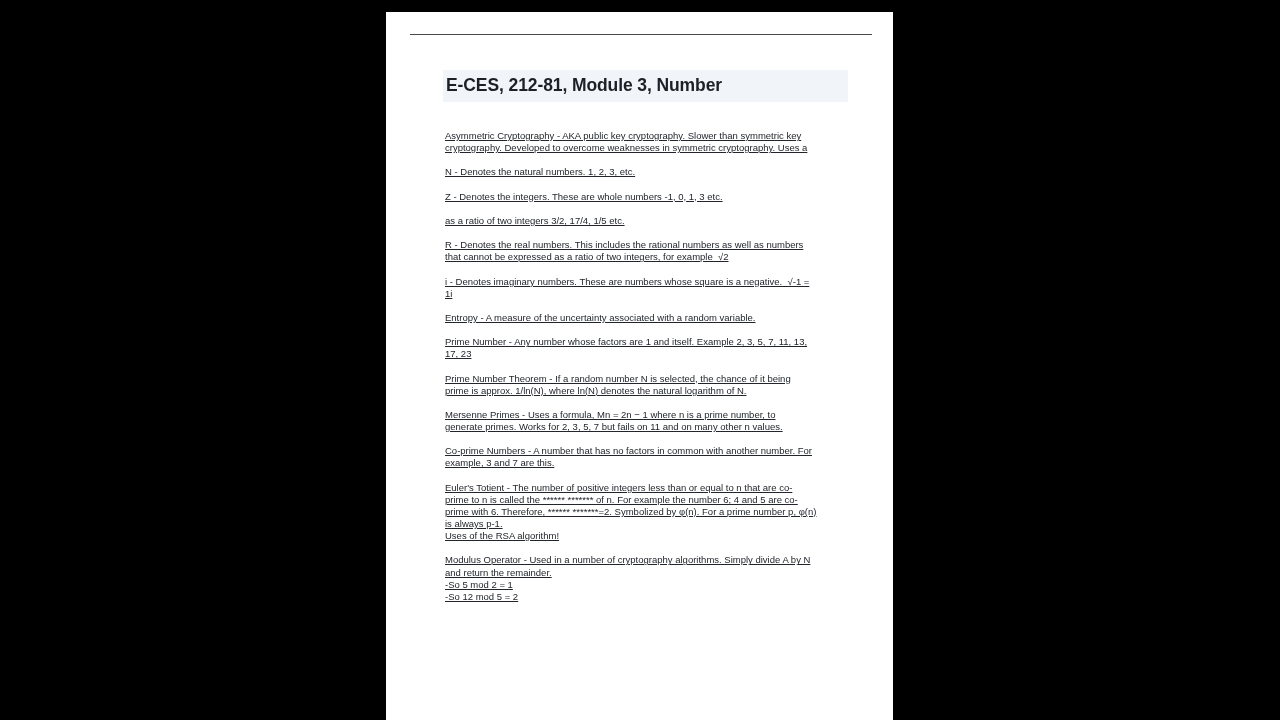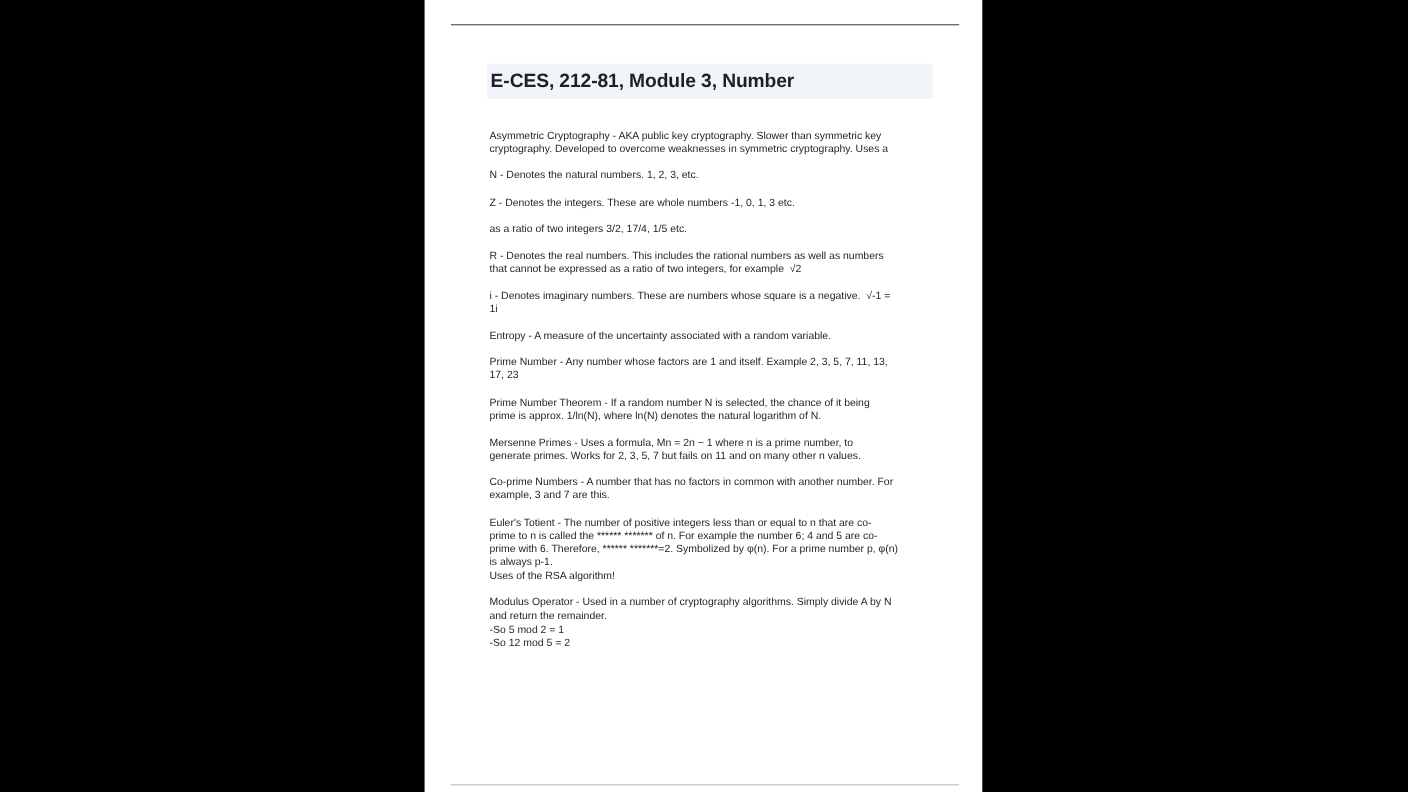--- a/index.html
+++ b/index.html
@@ -6,20 +6,21 @@
   html, body {
     width:1280px; height:720px;
     background:#000000;
     font-family:"Liberation Sans", sans-serif;
     overflow:hidden;
   }
   #viewport {
     position:relative;
     width:1280px; height:542px;
     background:#000000;
+    margin-top:12px;
   }
   
   #page {
     position:absolute;
     left:386px; top:0;
     width:507px; height:720px;
     background:#ffffff;
   }
   #header-rule {
     position:absolute;
@@ -51,21 +52,21 @@
     letter-spacing:-0.1px;
   }
   #body-text {
     position:absolute;
     left:59px; top:118px;
     width:404px;
     color:#22262c;
     font-size:9.5px;
     line-height:12.1px;
   }
-  .para { margin-bottom:12.2px; }
+  .para { margin-bottom:12.2px;text-decoration:underline; }
   .para:last-child { margin-bottom:0; }
   .line { display:block; white-space:pre-wrap; }
 </style>
 </head>
 <body>
 
 <div id="viewport">
 
   <div id="page">
 

